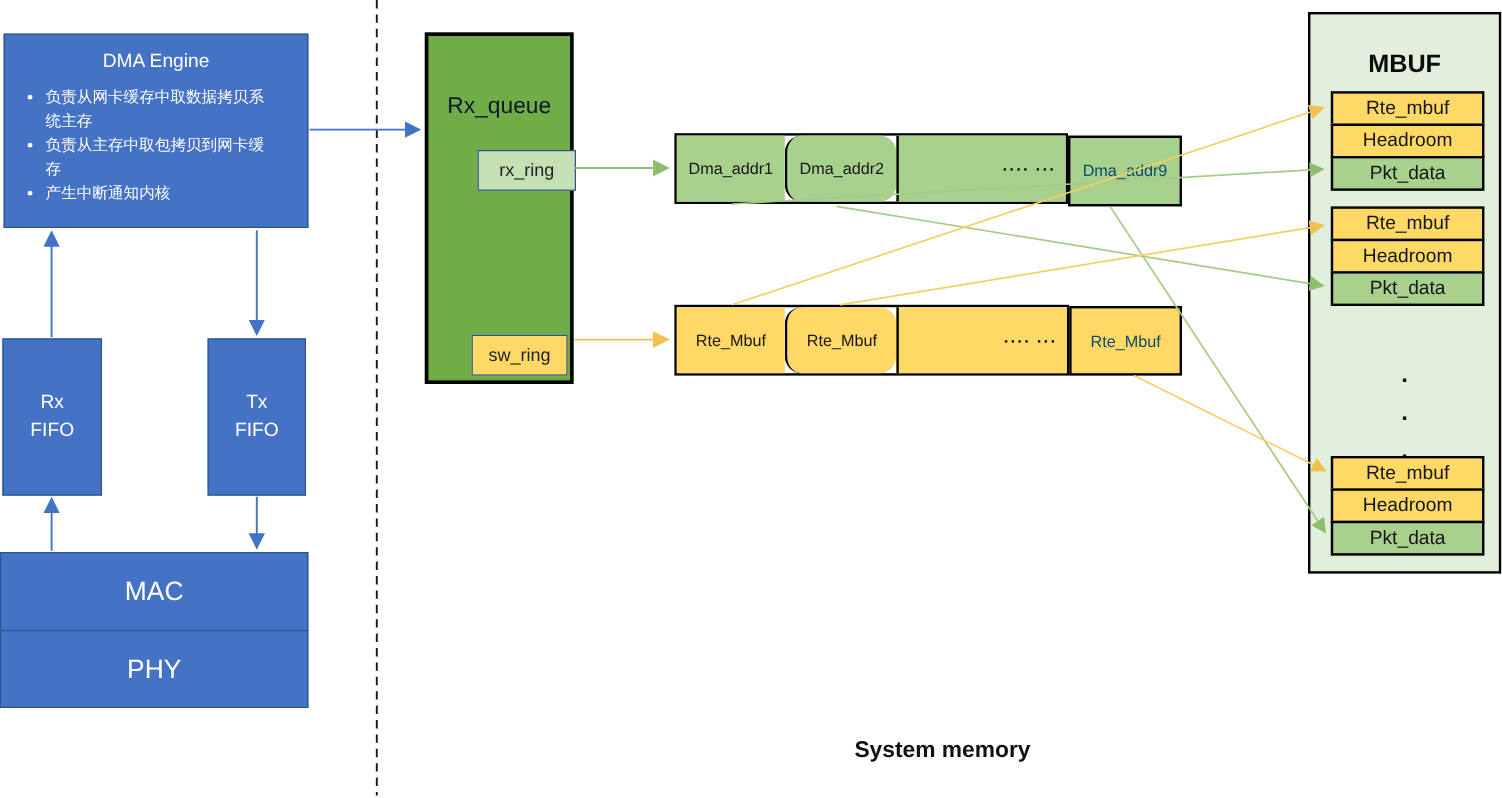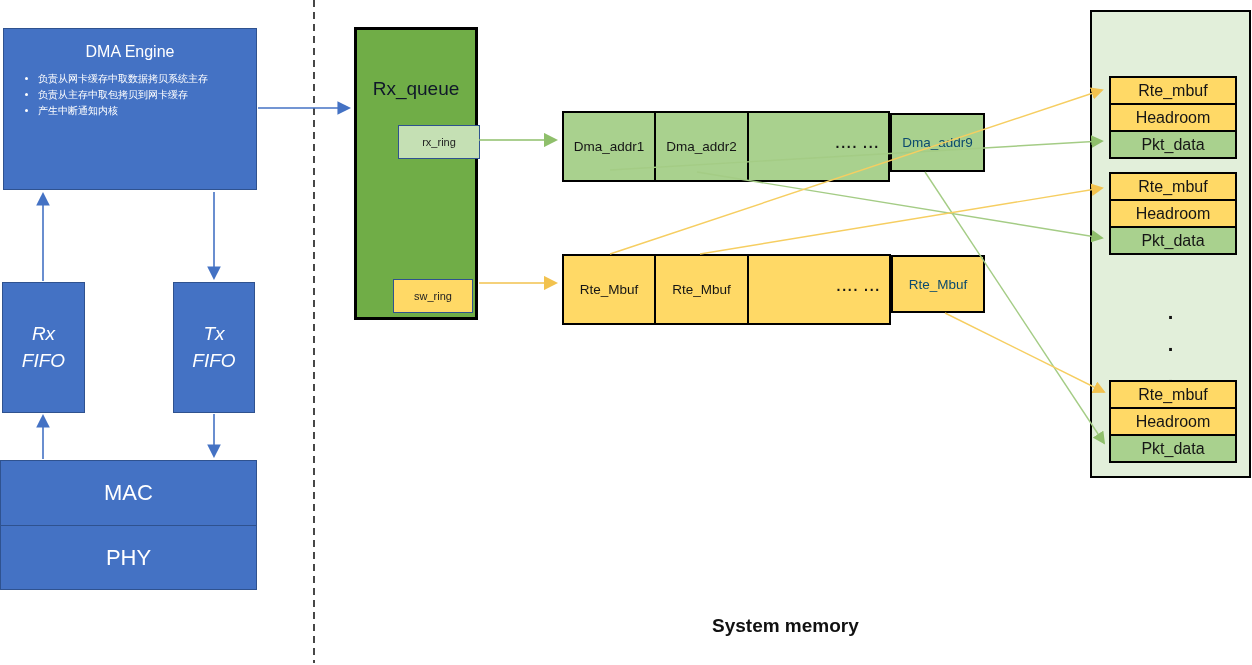--- a/index.html
+++ b/index.html
@@ -12,63 +12,63 @@
   .abs { position:absolute; box-sizing:border-box; }
 
   
   .blue-box {
     background:var(--box-blue,#4472C4);
     border:1.5px solid var(--box-blue-border,#2F528F);
     color:#ffffff;
   }
   .fifo {
     display:flex; align-items:center; justify-content:center;
-    font-size:19px; line-height:1.4; text-align:center; white-space:pre-line;font-style:italic;
+    font-size:16px; line-height:1.4; text-align:center; white-space:pre-line;
   }
   #dma-engine { left:3px; top:28px; width:254px; height:162px; }
   #dma-title { margin-top:14px; text-align:center; font-size:16px; }
   #dma-bullets { margin:10px 0 0 0; padding-left:34px; }
-  #dma-bullets li { width:186px; font-size:10px; line-height:1.5; margin-bottom:1px; }
+  #dma-bullets li { width:186px; font-size:13px; line-height:1.5; margin-bottom:1px; }
 
   #rx-fifo { left:2px;   top:282px; width:83px; height:131px; }
   #tx-fifo { left:173px; top:282px; width:82px; height:131px; }
 
   #mac-phy { left:0px; top:460px; width:257px; height:130px;
              background:var(--box-blue,#4472C4);
              border:1.5px solid var(--box-blue-border,#2F528F); }
   .mac-phy-half { height:64px; display:flex; align-items:center; justify-content:center;
                   color:#fff; font-size:22px; }
   #phy-half { border-top:1.5px solid var(--box-blue-border,#2F528F); }
 
   .section-label { font-weight:bold; font-size:19px; color:#111111; }
   #label-network { left:18px;  top:615px; }
   #label-memory  { left:680px; top:615px;margin-left:32px; }
 
   
   #rx-queue { left:354px; top:27px; width:124px; height:293px;
               background:var(--queue-green,#70AD47); border:3px solid #000; }
   #rx-queue-title { margin-top:48px; text-align:center; font-size:19px; color:#0f172a; }
   .ring-box { position:absolute; height:32px; display:flex; align-items:center;
-              justify-content:center; font-size:11px; color:#222;
+              justify-content:center; font-size:15px; color:#222;
               border:1.5px solid var(--box-blue-border,#2F528F); }
   #rx-ring { left:41px; top:95px;  width:80px; background:var(--ring-green,#C5E0B4); }
   #sw-ring { left:36px; top:237px; width:78px; background:var(--gold,#FFD966);margin-top:12px; }
 
   
-  .mem-row { display:flex; border:2.5px solid #000; height:71px; }
+  .mem-row { display:flex; border:2.5px solid #000; height:59px; }
   .mem-cell { display:flex; align-items:center; justify-content:center;
               font-size:13.5px; color:#151515; border-left:2px solid #000; }
   .mem-cell:first-child { border-left:none; }
   .dots-cell { justify-content:flex-end; padding-right:8px; letter-spacing:1px;
                font-weight:bold; font-size:14px; }
   #dma-row { left:562px; top:111px; width:328px; }
   #dma-row .mem-cell { background:var(--cell-green,#A9D18E); }
   #rte-row { left:562px; top:254px; width:329px; }
   #rte-row .mem-cell { background:var(--gold,#FFD966); }
-  .w1 { width:90px; } .w2 { width:91px; } .w3 { flex:1; }
+  .w1 { width:90px; } .w2 { width:91px;border-radius:14px; } .w3 { flex:1; }
   .solo-cell { display:flex; align-items:center; justify-content:center;
                font-size:13.5px; color:#0c4a6e; border:2.5px solid #000; }
   #dma-addr9 { left:890px; top:113px; width:95px; height:59px;
                background:var(--cell-green,#A9D18E); }
   #rte-mbuf9 { left:891px; top:255px; width:94px; height:58px;
                background:var(--gold,#FFD966); }
 
   
   #mbuf { left:1090px; top:10px; width:161px; height:468px;
           background:var(--pale-green,#E2EFDA); border:2px solid #000; }
@@ -128,20 +128,21 @@
   <div id="dma-addr9" class="abs solo-cell layer">Dma_addr9</div>
 
   <div id="rte-row" class="abs mem-row layer">
     <div class="mem-cell w1">Rte_Mbuf</div>
     <div class="mem-cell w2">Rte_Mbuf</div>
     <div class="mem-cell w3 dots-cell">···· ···</div>
   </div>
   <div id="rte-mbuf9" class="abs solo-cell layer">Rte_Mbuf</div>
 
   <div id="mbuf" class="abs layer">
+    <div id="mbuf-title">MBUF</div>
 
     <div id="mbuf-stack-1" class="mbuf-stack">
       <div class="mbuf-row gold">Rte_mbuf</div>
       <div class="mbuf-row gold">Headroom</div>
       <div class="mbuf-row green">Pkt_data</div>
     </div>
 
     <div id="mbuf-stack-2" class="mbuf-stack">
       <div class="mbuf-row gold">Rte_mbuf</div>
       <div class="mbuf-row gold">Headroom</div>

